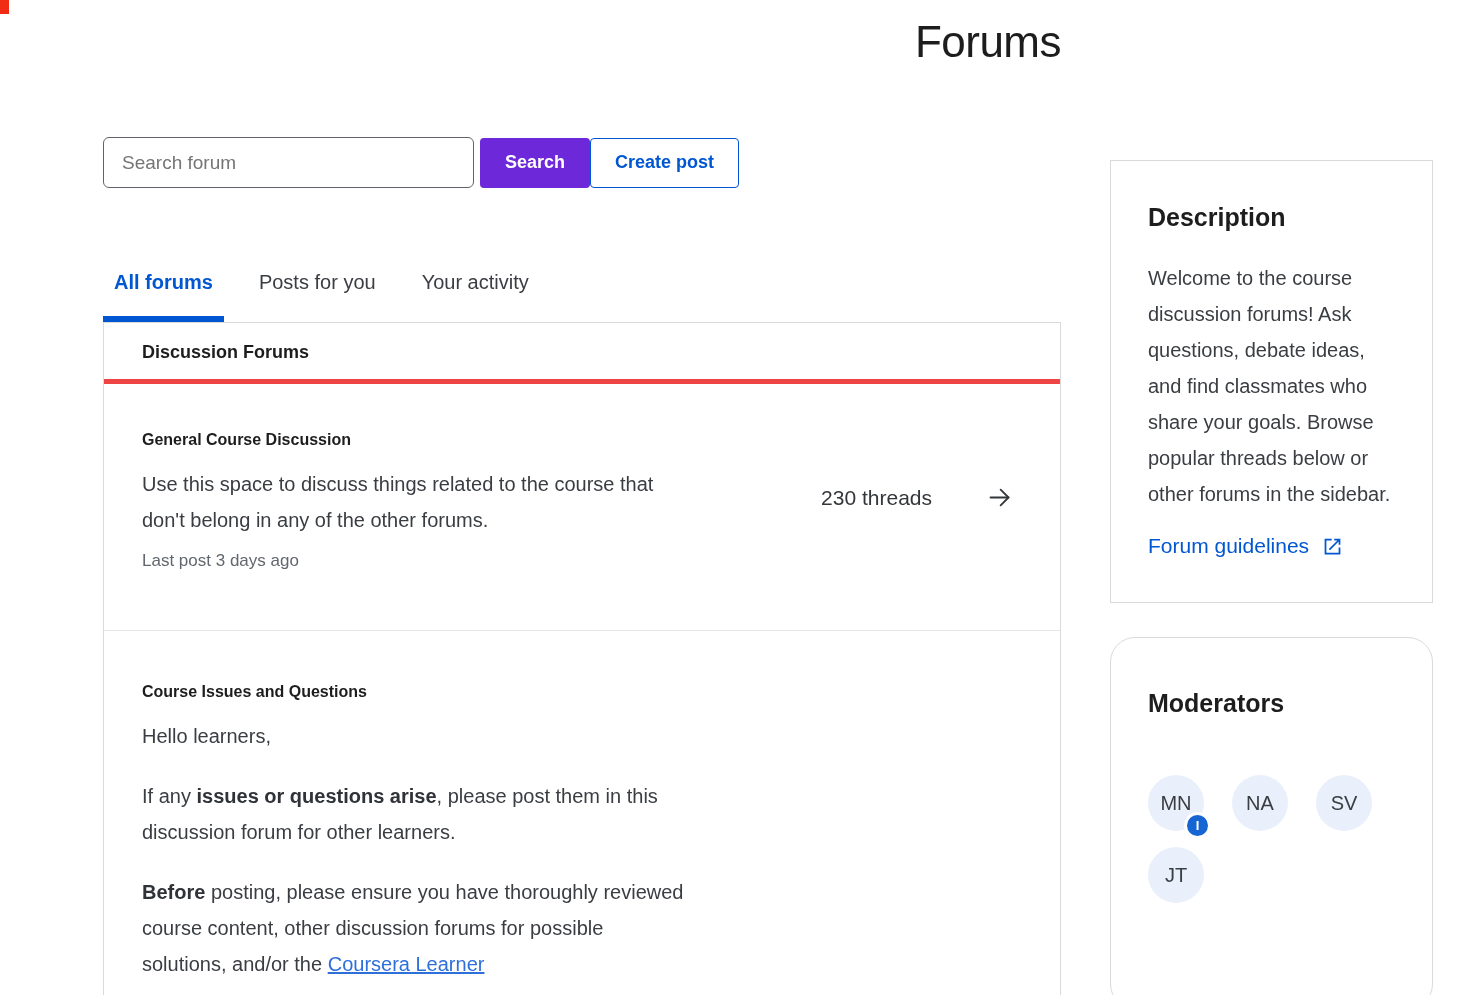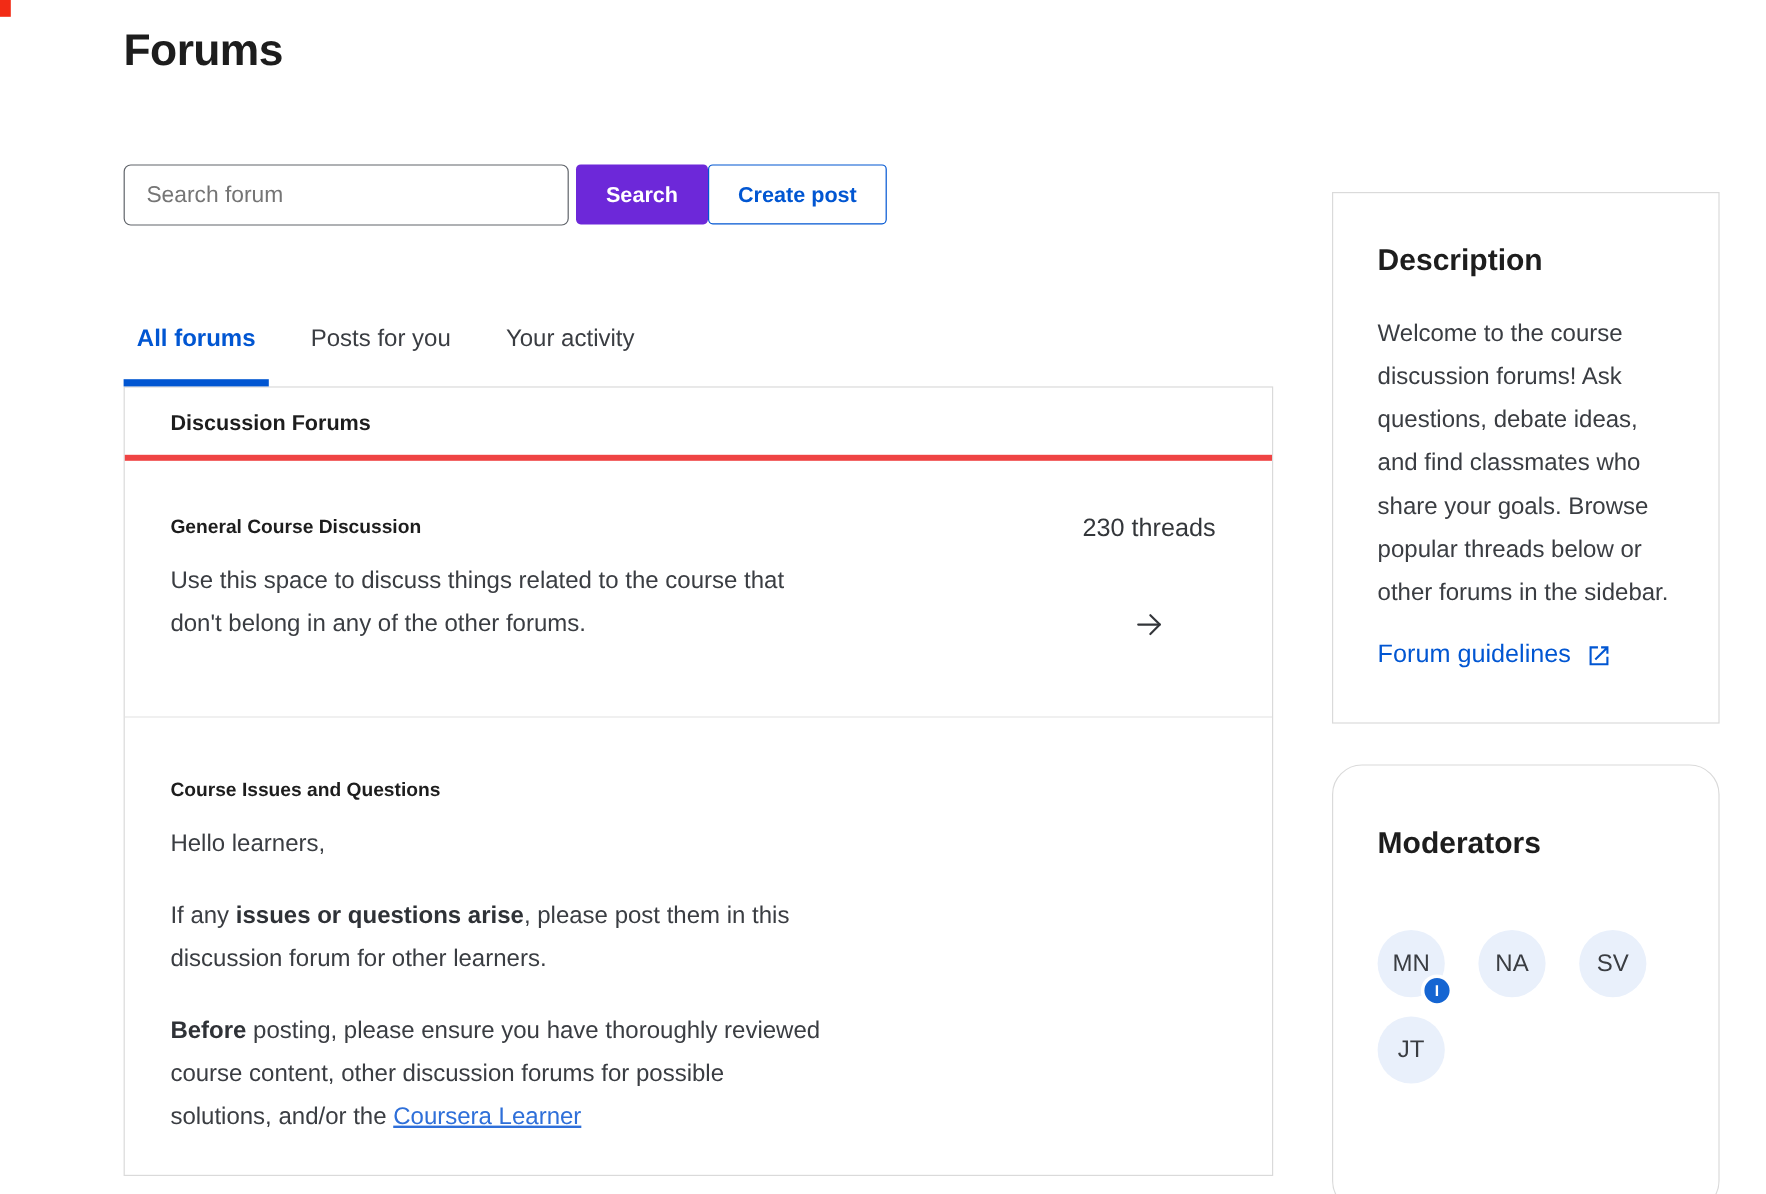--- a/index.html
+++ b/index.html
@@ -11,24 +11,24 @@
     position: relative;
   }
   .corner-marker {
     position: absolute; left: 0; top: 0;
     width: 9px; height: 14px; background: #f22b15;
   }
   
   .main { position: absolute; left: 103px; top: 0; width: 958px; }
   .page-title {
     margin-top: 21px;
-    font-size: 37px; line-height: 42px; font-weight: 700;
-    color: #1d1d1d; letter-spacing: -0.5px;
+    font-size: 44px; line-height: 42px; font-weight: 400;
+    color: #1d1d1d; letter-spacing: -0.5px; text-align: right;
   }
-  .search-row { margin-top: 74px; display: flex; }
+  .search-row { margin-top: 74px; display: flex; align-items: center; }
   .search-input {
     width: 371px; height: 51px;
     border: 1px solid #60646a; border-radius: 6px;
     padding: 0 18px; font-size: 19px; color: #1d1d1d;
     font-family: "Liberation Sans", sans-serif;
     outline: none; background: #fff;
   }
   .search-input::placeholder { color: #757575; }
   .btn { font-family: "Liberation Sans", sans-serif; cursor: pointer; }
   .btn-search {
@@ -65,21 +65,21 @@
     font-size: 16px; line-height: 32px; font-weight: 700;
     color: #1d1d1d; margin-bottom: 10px;
   }
   .item-desc {
     font-size: 20px; line-height: 36px; color: #3a3d42; max-width: 528px;
   }
   .item-lastpost { margin-top: 13px; font-size: 17px; color: #62676d; }
   .item-meta {
     margin-left: auto; margin-right: 9px; align-self: center;
     display: flex; align-items: center; gap: 54px;
-    color: #33363a; font-size: 21px; white-space: nowrap; cursor: pointer; flex-direction: column;
+    color: #33363a; font-size: 21px; white-space: nowrap; cursor: pointer;
   }
   .arrow-icon { width: 27px; height: 27px; display: block; color: #33363a; }
   .item-body p {
     font-size: 20px; line-height: 36px; color: #3a3d42;
     max-width: 545px; margin-top: 24px;
   }
   .item-body p:first-of-type { margin-top: 4px; }
   .item-body b { color: #2f3237; }
   .inline-link { color: #2e6fd9; text-decoration: underline; cursor: pointer; }
   
@@ -128,20 +128,21 @@
     <div class="tab">Your activity</div>
   </div>
 
   <div class="forum-container">
     <div class="list-header">Discussion Forums</div>
 
     <div class="forum-item">
       <div class="item-main">
         <div class="item-title">General Course Discussion</div>
         <div class="item-desc">Use this space to discuss things related to the course that don't belong in any of the other forums.</div>
+        <div class="item-lastpost">Last post 3 days ago</div>
       </div>
       <div class="item-meta">
         <span>230 threads</span>
         <svg class="arrow-icon" viewBox="0 0 24 24" fill="none" stroke="currentColor" stroke-width="1.6" stroke-linecap="round" stroke-linejoin="round">
           <path d="M4 12h16"></path>
           <path d="M13 5l7 7-7 7"></path>
         </svg>
       </div>
     </div>
 

